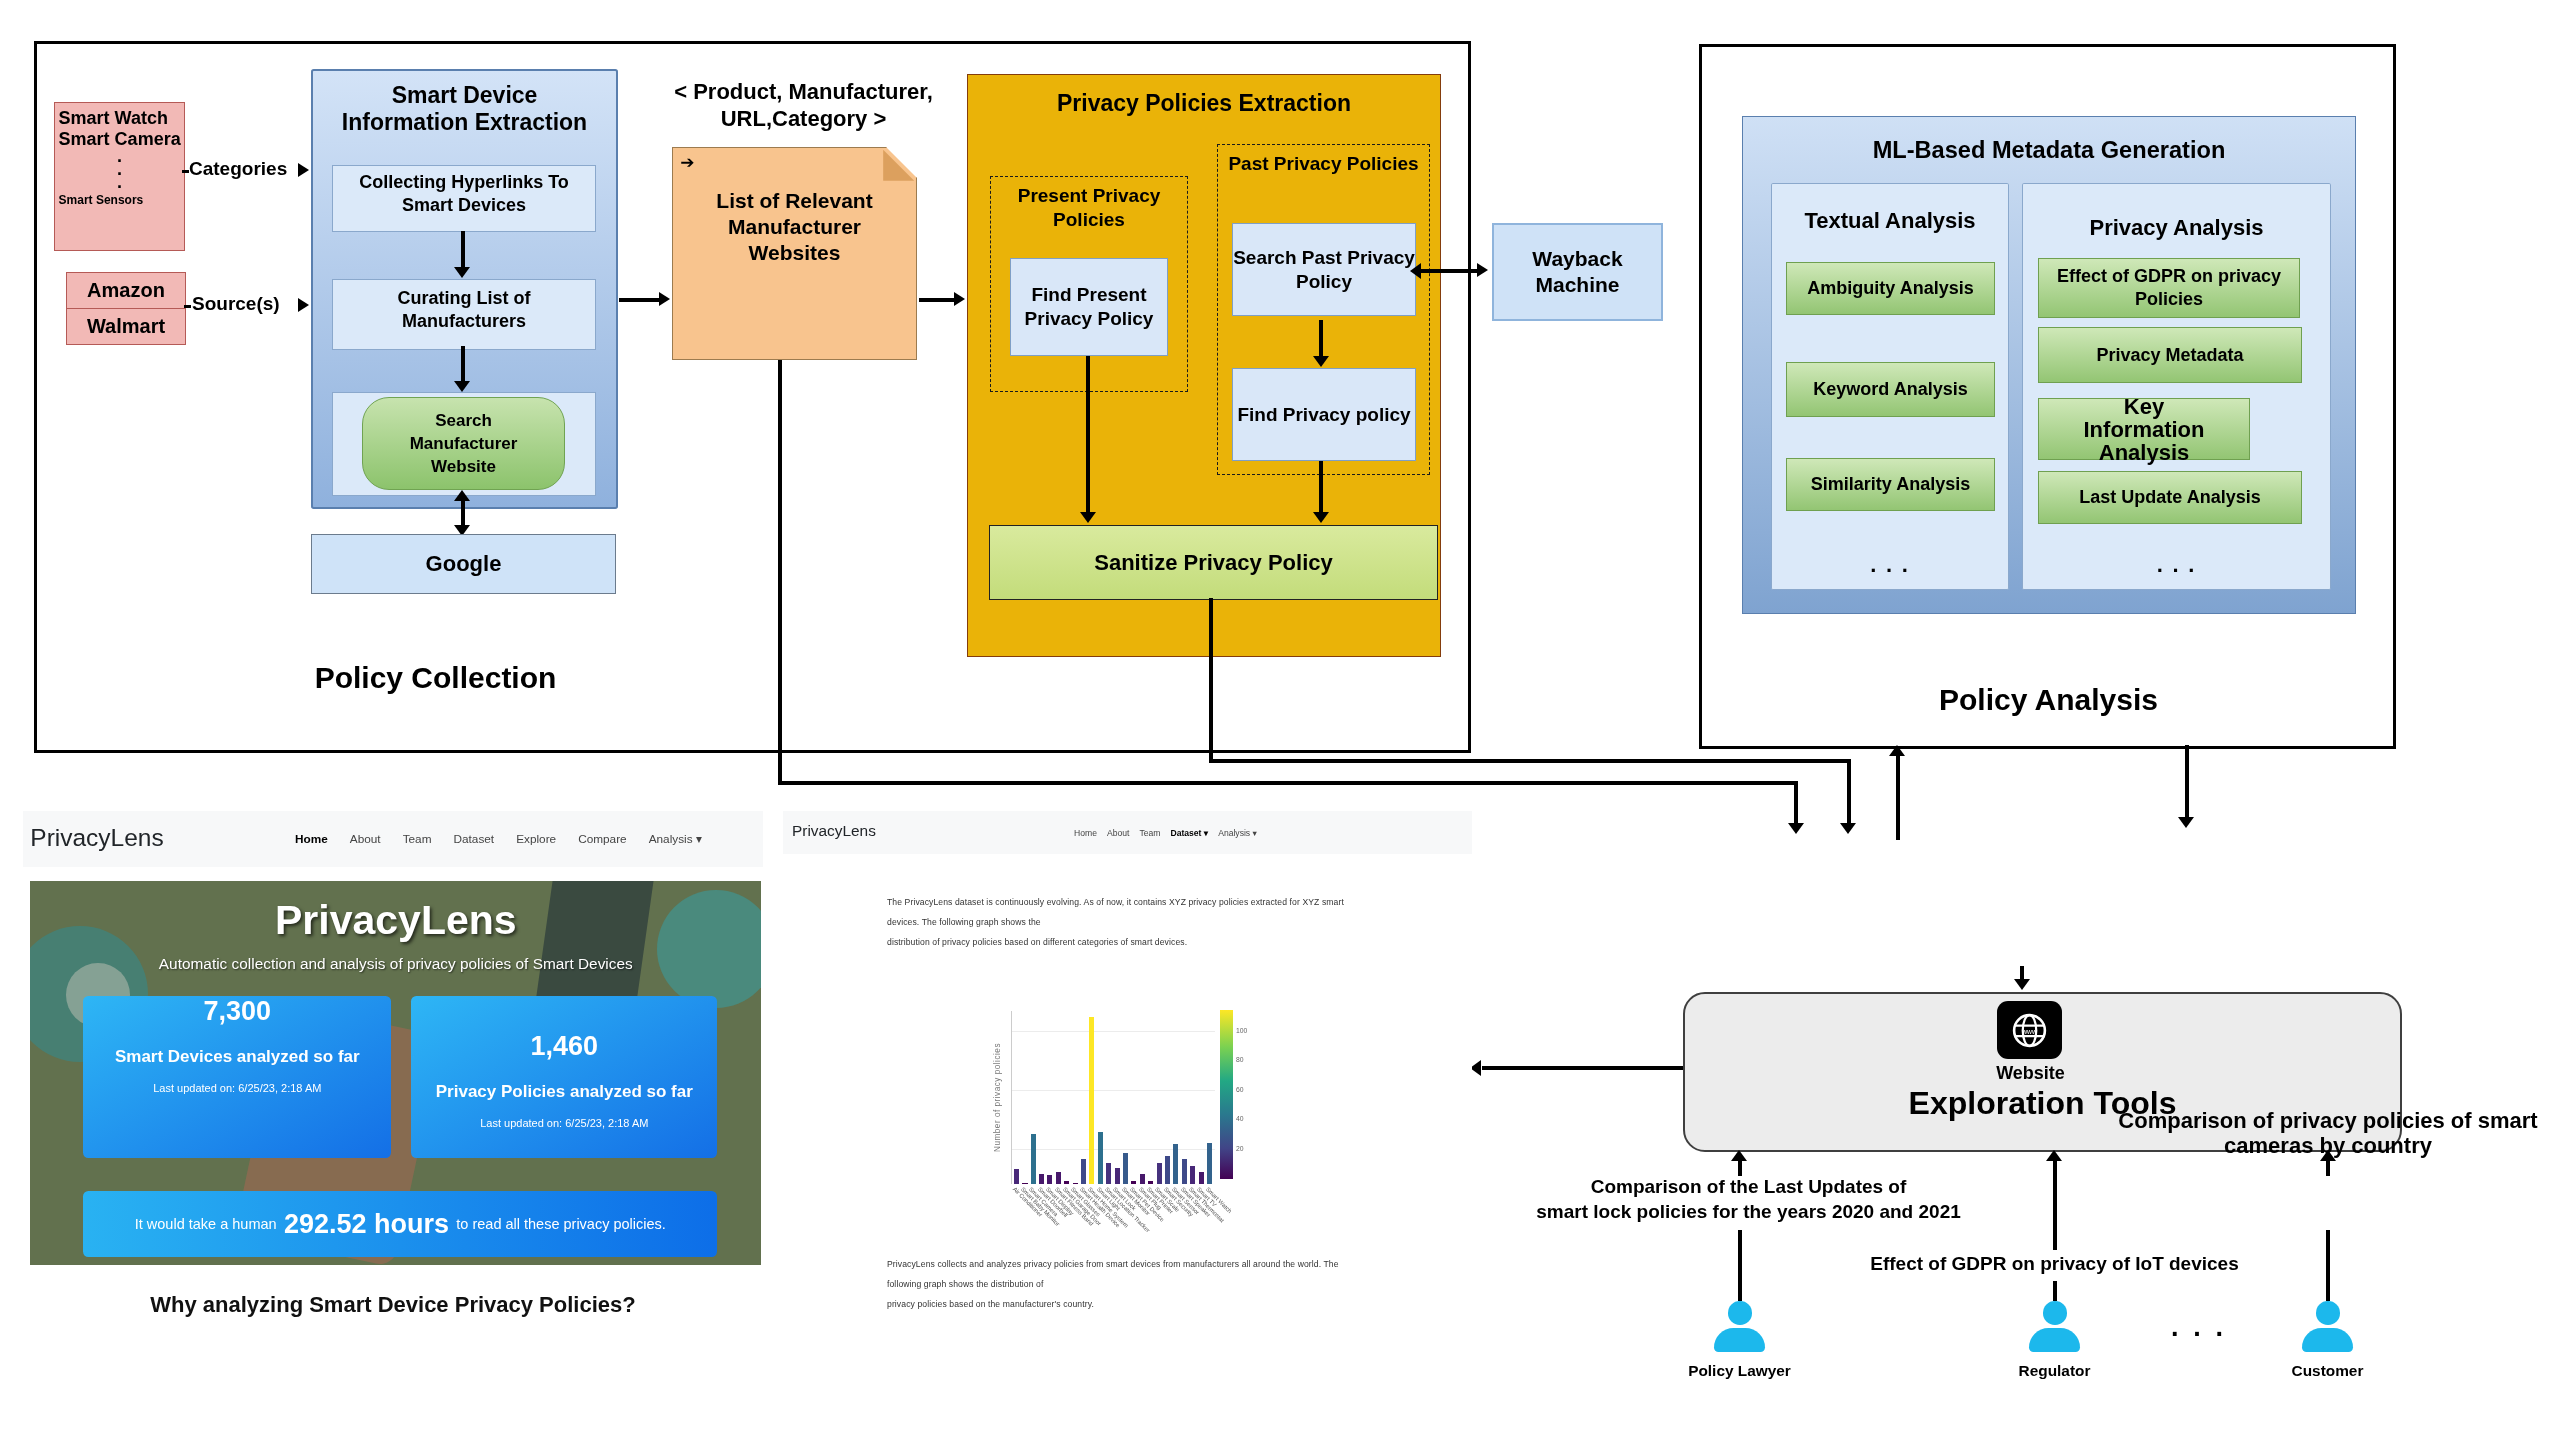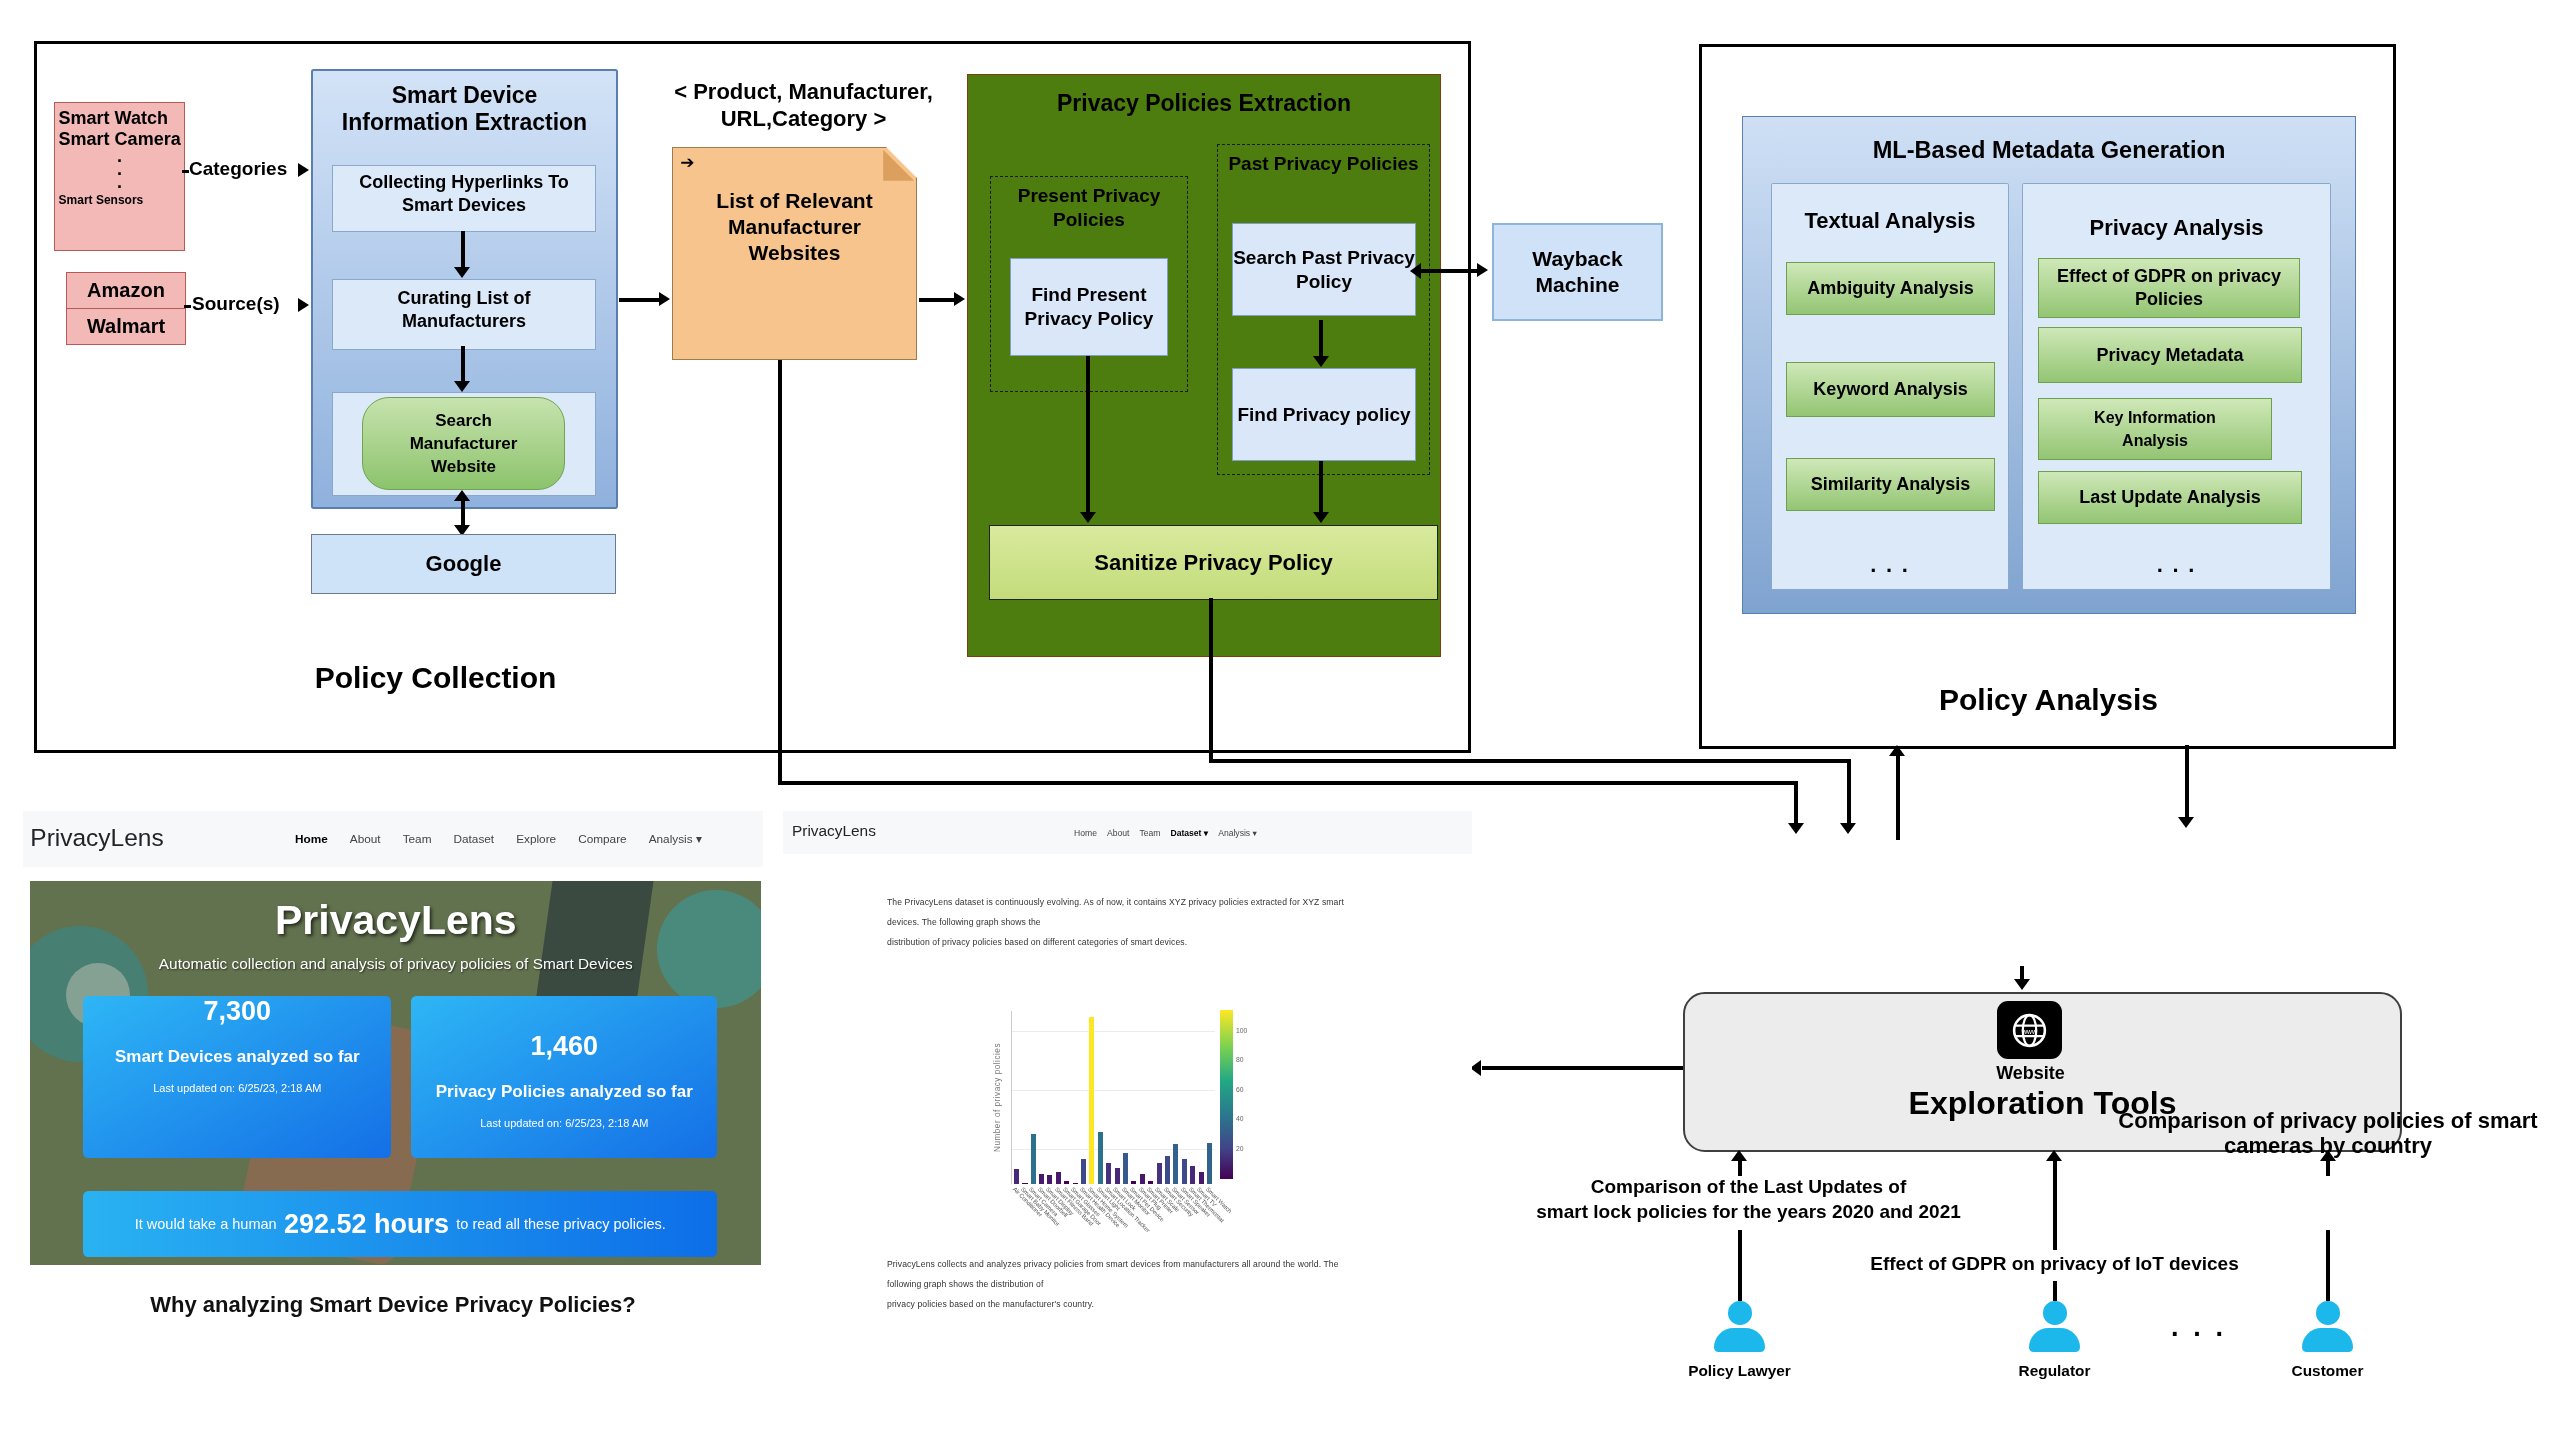--- a/index.html
+++ b/index.html
@@ -14,21 +14,21 @@
   .pink{position:absolute;background:#f2b9b6;border:1.8px solid #b55a56;}
   
   .bluegrad{position:absolute;background:linear-gradient(180deg,#d3e3f7 0%,#8fb1dd 100%);border:2.7px solid #5a7fae;border-radius:2.7px;}
   .innerblue{position:absolute;background:#dbe9f9;border:1.8px solid #8aa8cc;}
   .pill{position:absolute;background:linear-gradient(180deg,#c7e3ae,#8cc36c);border:1.8px solid #70a352;border-radius:27px;}
   .lightblue{position:absolute;background:#cfe3f8;border:1.8px solid #6b7b8d;}
   .note{position:absolute;background:#f8c48e;border:1.8px solid #9c7b4f;
         clip-path:polygon(0 0,calc(100% - 31px) 0,100% 31px,100% 100%,0 100%);}
   .noteflap{position:absolute;width:31px;height:31px;right:1.8px;top:1.8px;background:#dca05e;
         clip-path:polygon(0 0,100% 100%,0 100%);}
-  .greenbox{position:absolute;background:#4d7c0f;border:1.8px solid #843c0c;}
+  .greenbox{position:absolute;background:#eab308;border:1.8px solid #843c0c;}
   .dashed{position:absolute;border:1.8px dashed #1a1a1a;}
   .blueongreen{position:absolute;background:#d9e7f8;border:1.8px solid #7f9fc6;}
   .sanitize{position:absolute;background:linear-gradient(180deg,#d9ea9e,#c3dc7a);border:1.8px solid #222;}
   .wayback{position:absolute;background:#cfe2f7;border:2.7px solid #8fb4dc;}
   .mlbox{position:absolute;background:linear-gradient(180deg,#cfe0f5 0%,#7fa3d0 100%);border:1.8px solid #5a7fae;}
   .subblue{position:absolute;background:#dbe9f9;border:1.8px solid #8aa8cc;border-radius:1.8px;}
   .greenitem{position:absolute;background:linear-gradient(180deg,#cfe8b8,#93c573);border:1.8px solid #6fa050;
              display:flex;align-items:center;justify-content:center;text-align:center;}
   
   .ln{position:absolute;background:#000;}
@@ -159,21 +159,21 @@
   <div class="greenitem b" style="left:1786px;top:262px;width:207px;height:51px;font-size:18px;">Ambiguity Analysis</div>
   <div class="greenitem b" style="left:1786px;top:362px;width:207px;height:53px;font-size:18px;">Keyword Analysis</div>
   <div class="greenitem b" style="left:1786px;top:458px;width:207px;height:51px;font-size:18px;">Similarity Analysis</div>
 
   <div class="subblue" style="left:2022px;top:183px;width:307px;height:405px;">
     <div class="b ctr" style="margin-top:31px;font-size:22px;">Privacy Analysis</div>
     <div class="b ctr abs" style="left:0;right:0;bottom:11px;font-size:22px;letter-spacing:1.8px;">.   .   .</div>
   </div>
   <div class="greenitem b" style="left:2038px;top:258px;width:262px;height:60px;font-size:18px;line-height:23px;padding:0 12.7px;box-sizing:border-box;">Effect of GDPR on privacy Policies</div>
   <div class="greenitem b" style="left:2038px;top:327px;width:262px;height:54px;font-size:18px;">Privacy Metadata</div>
-  <div class="greenitem b" style="left:2038px;top:398px;width:234px;height:62px;font-size:16px;line-height:23px;padding:0 36px;box-sizing:border-box;">Key Information Analysis</div>
+  <div class="greenitem b" style="left:2038px;top:398px;width:212px;height:62px;font-size:22px;line-height:23px;padding:0 36px;box-sizing:border-box;">Key Information Analysis</div>
   <div class="greenitem b" style="left:2038px;top:471px;width:262px;height:51px;font-size:18px;">Last Update Analysis</div>
 
   <div class="abs b ctr" style="left:1867px;top:683px;width:363px;font-size:30px;">Policy Analysis</div>
 
   <div class="ln" style="left:1209px;top:598px;width:3.6px;height:163px;"></div>
   <div class="ln" style="left:1209px;top:759px;width:641px;height:3.6px;"></div>
   <div class="ln" style="left:1847px;top:759px;width:3.6px;height:67px;"></div>
   <div class="tri d" style="left:1840px;top:823px;"></div>
 
   <div class="ln" style="left:778px;top:360px;width:3.6px;height:423px;"></div>

